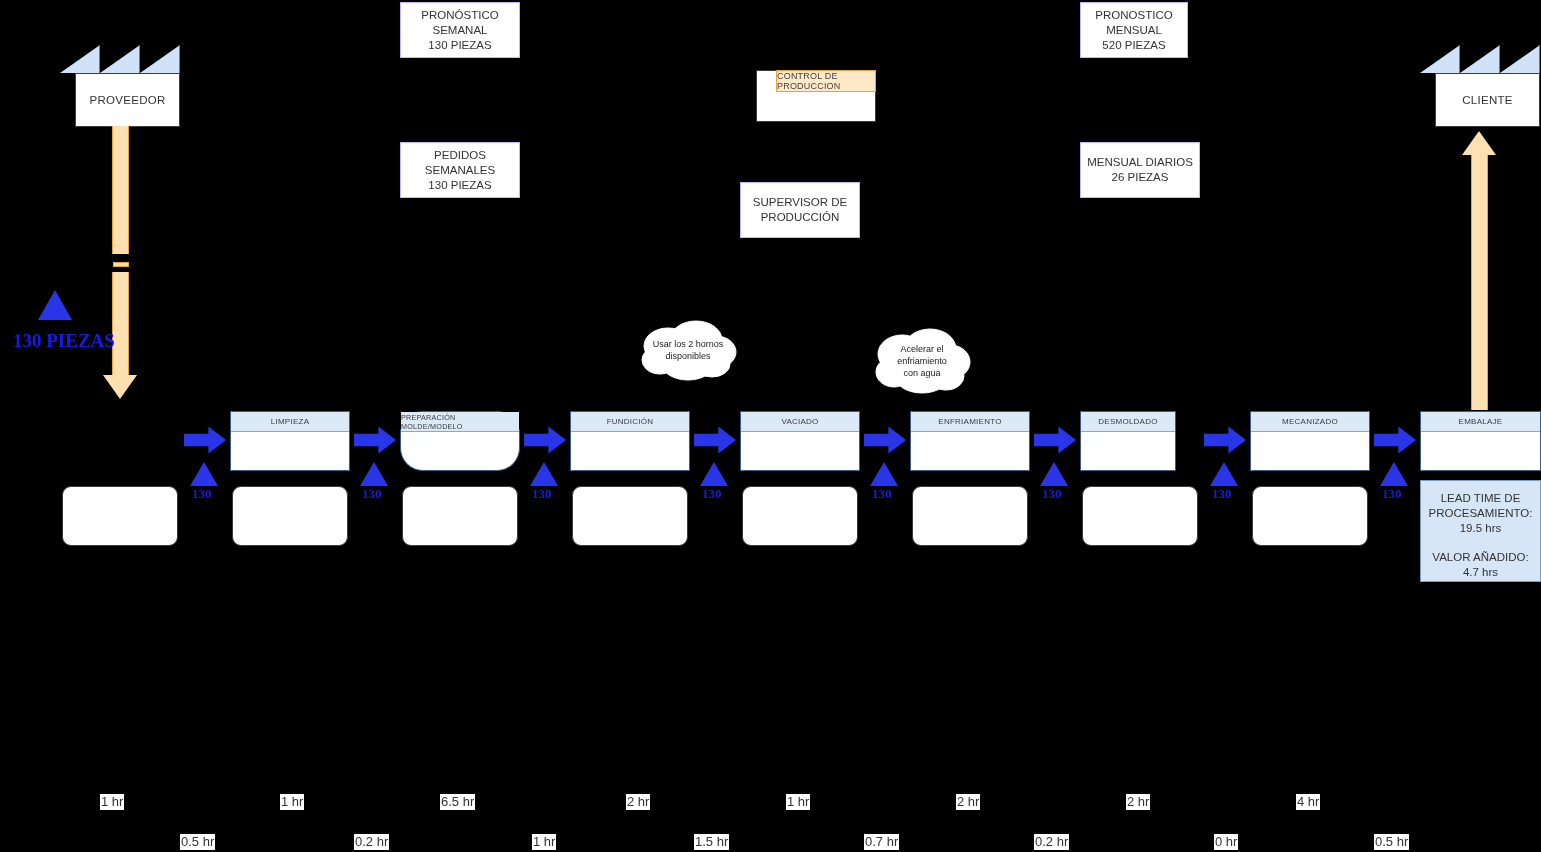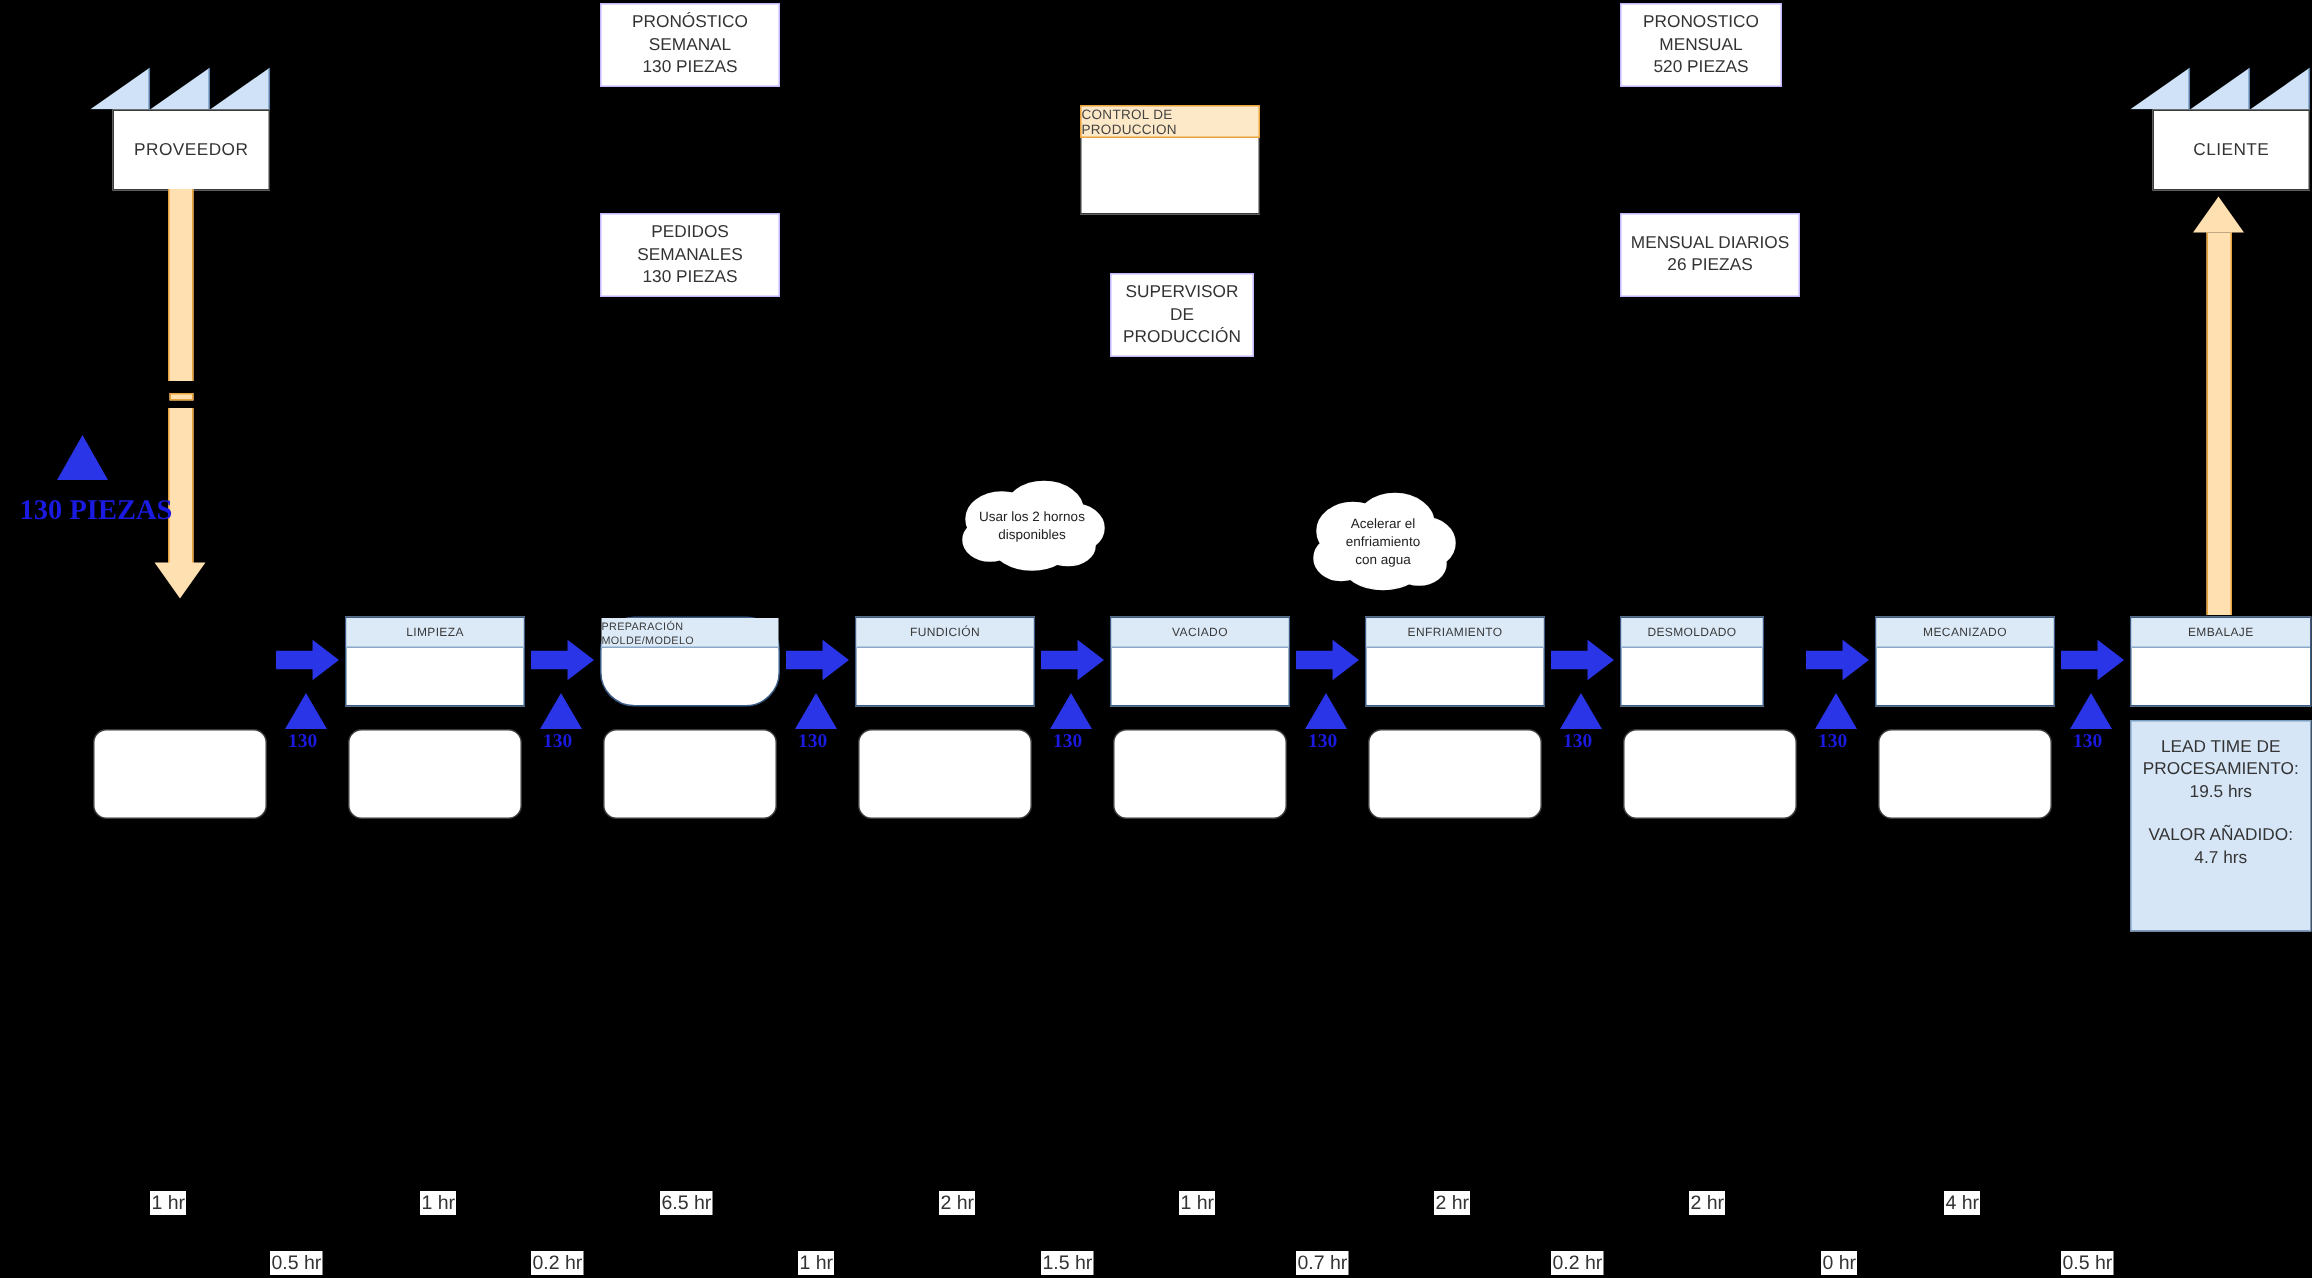--- a/index.html
+++ b/index.html
@@ -166,25 +166,25 @@
     </div>
   </div>
 
   <div class="abs infobox" style="left:1080px;top:142px;width:120px;height:56px;">
     <div>
       <div>MENSUAL DIARIOS</div>
       <div>26 PIEZAS</div>
     </div>
   </div>
 
-  <div class="abs ctrl" style="left:720px;top:70px;width:120px;height:73px;">
+  <div class="abs ctrl" style="left:756px;top:70px;width:120px;height:52px;padding-left:20px;">
     <div class="hdr">CONTROL DE PRODUCCION</div>
   </div>
 
-  <div class="abs infobox" style="left:740px;top:182px;width:96px;height:56px;">
+  <div class="abs infobox" style="left:740px;top:182px;width:120px;height:56px;">
     <div>
       <div>SUPERVISOR DE</div>
       <div>PRODUCCIÓN</div>
     </div>
   </div>
 
   <div class="abs factory" style="left:1420px;top:45px;">
     <div class="roof">
       <div class="tooth"></div>
         <div class="tooth"></div>
@@ -313,21 +313,21 @@
   <div class="abs tri-label" style="left:1042px;top:486px;font-size:13px;">130</div>
 
   <div class="abs pusharrow" style="left:1204px;top:426px;width:42px;height:28px;"></div>
   <div class="abs tri-sm" style="left:1210px;top:462px;"></div>
   <div class="abs tri-label" style="left:1212px;top:486px;font-size:13px;">130</div>
 
   <div class="abs pusharrow" style="left:1374px;top:426px;width:42px;height:28px;"></div>
   <div class="abs tri-sm" style="left:1380px;top:462px;"></div>
   <div class="abs tri-label" style="left:1382px;top:486px;font-size:13px;">130</div>
 
-  <div class="abs summary" style="left:1420px;top:480px;width:121px;height:141px;">
+  <div class="abs summary" style="left:1420px;top:480px;width:121px;height:102px;">
     <div>LEAD TIME DE</div>
     <div>PROCESAMIENTO:</div>
     <div>19.5 hrs</div>
     <div style="height:14px;"></div>
     <div>VALOR AÑADIDO:</div>
     <div>4.7 hrs</div>
   </div>
 
   <div class="abs tlab" style="left:100px;top:794px;">1 hr</div>
   <div class="abs tlab" style="left:280px;top:794px;">1 hr</div>

